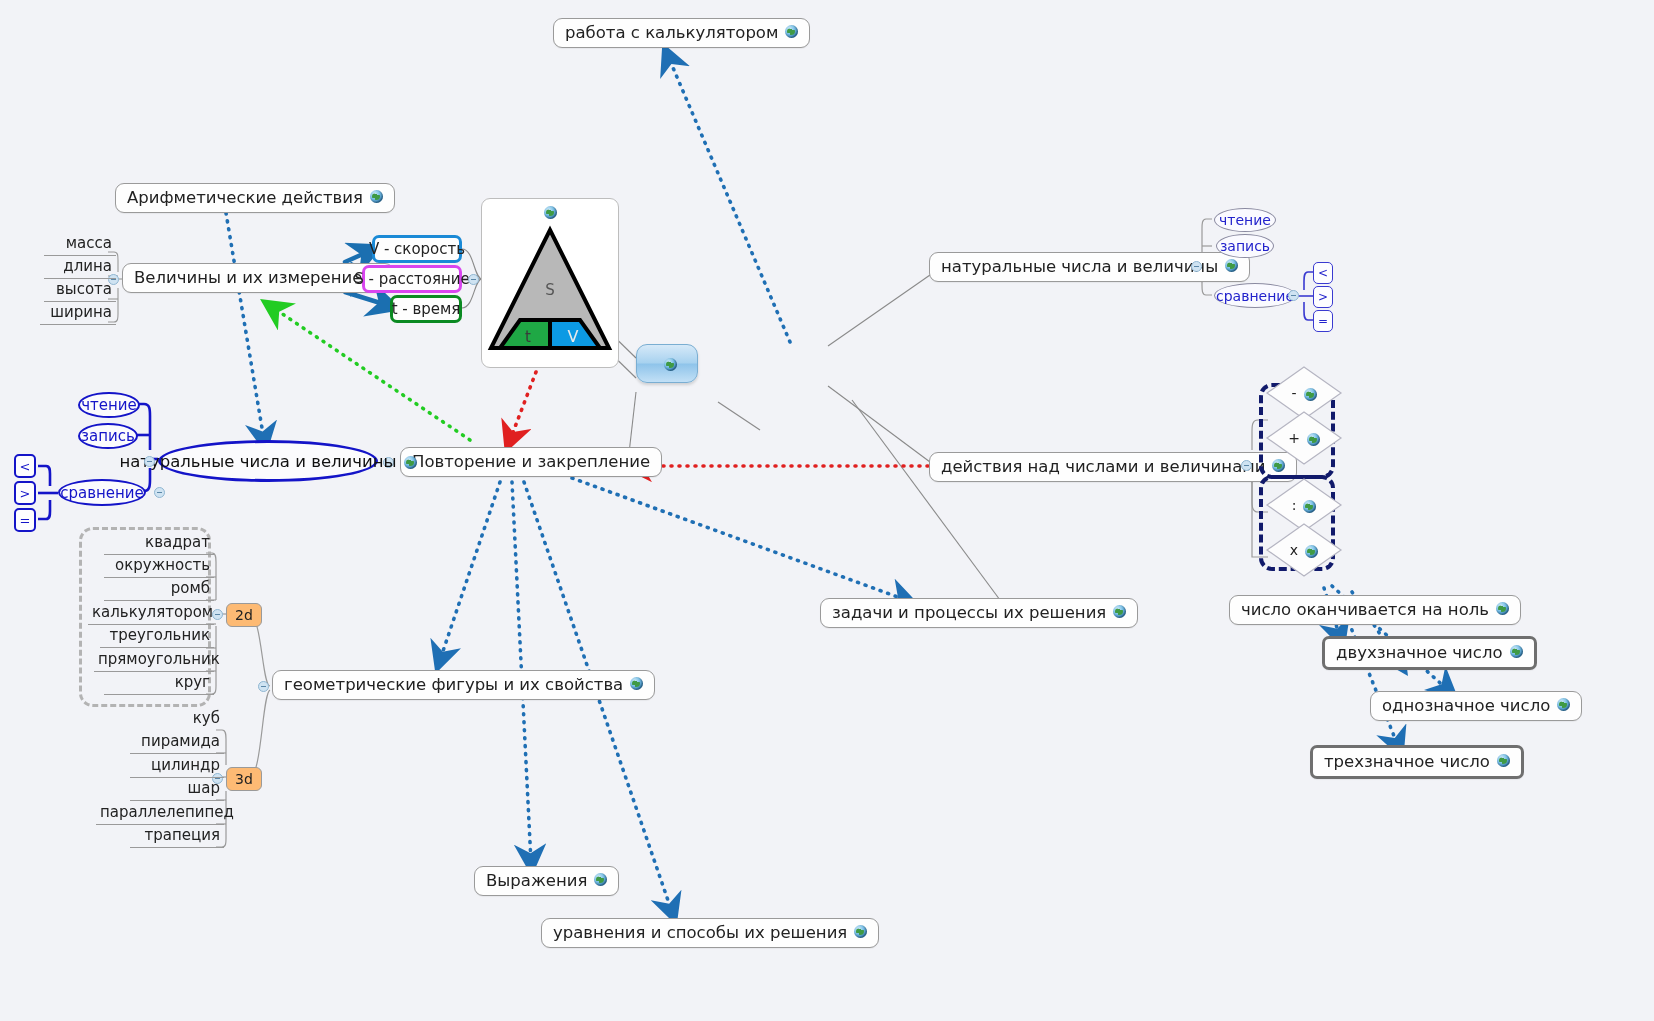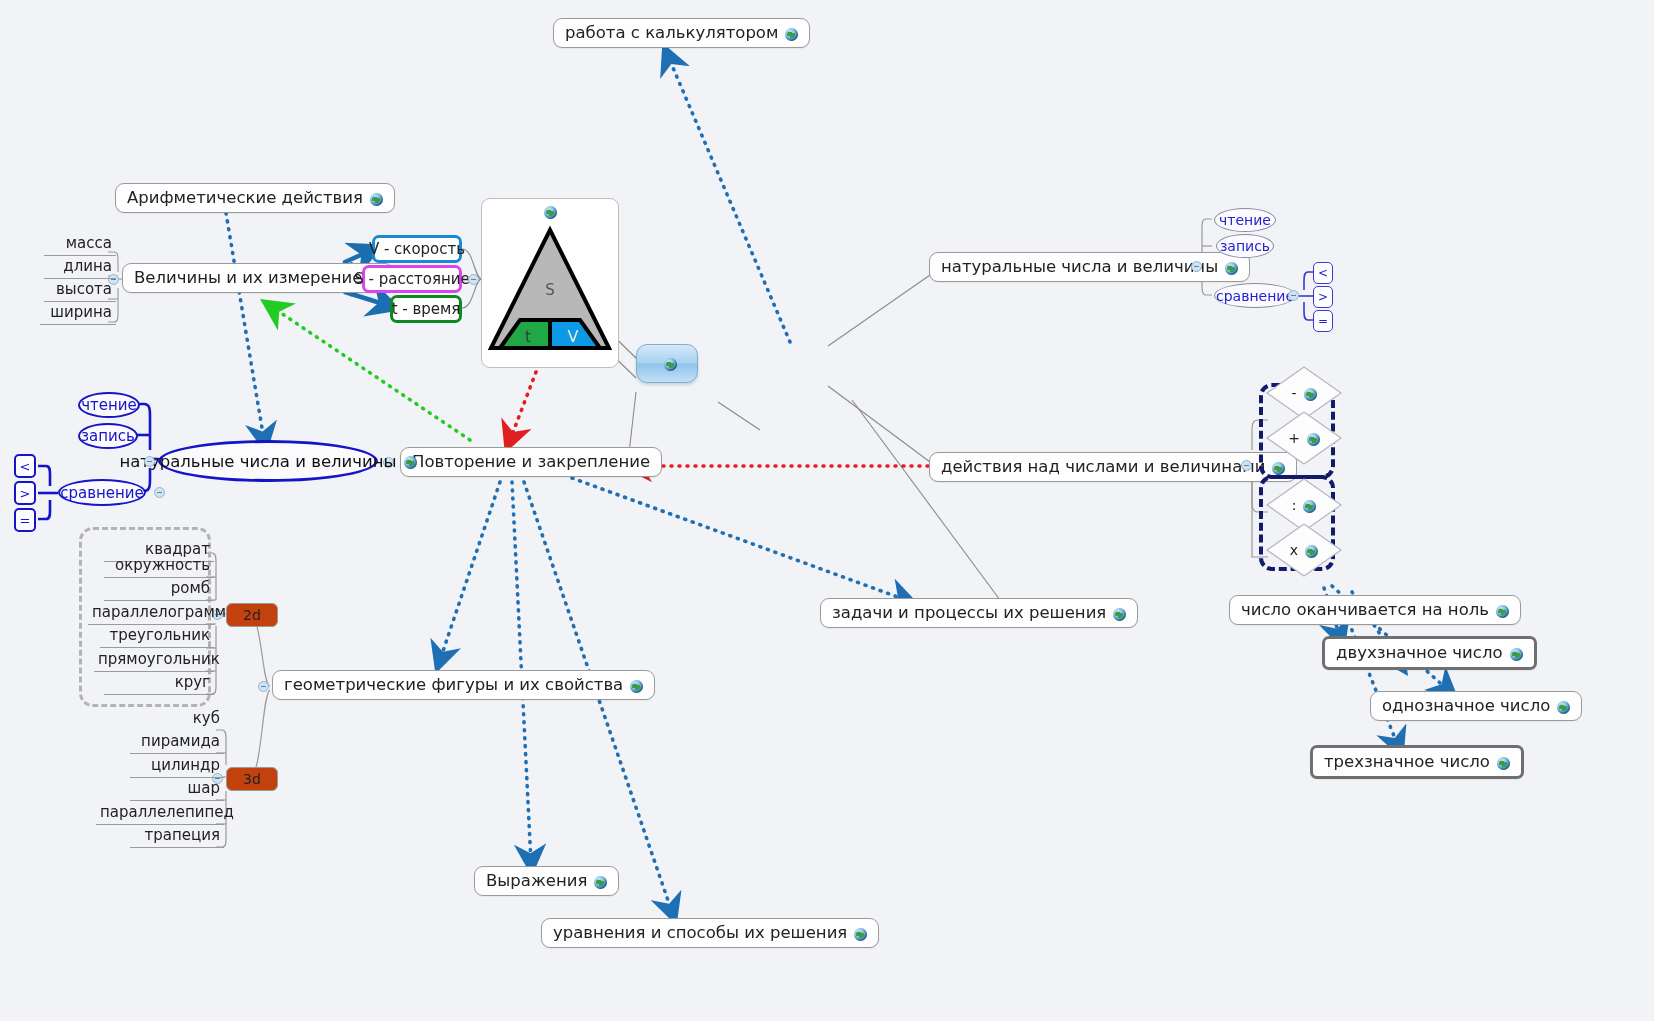--- a/index.html
+++ b/index.html
@@ -10,21 +10,21 @@
     overflow:hidden;
     position:relative;
   }
   #canvas{position:absolute;left:0;top:0;width:1654px;height:1021px;}
   svg.links{position:absolute;left:0;top:0;width:1654px;height:1021px;pointer-events:none;}
 
   
   .node{
     position:absolute;
     box-sizing:border-box;
-    display:flex;align-items:center;justify-content:center;
+    display:flex;align-items:flex-start;justify-content:center;
     white-space:nowrap;
     background:#fefefe;
     color:#222;
     border:1px solid #9a9a9a;
     border-radius:9px;
     padding:5px 11px;
     font-size:16.5px;
     line-height:1.1;
     box-shadow:0 1px 1px rgba(0,0,0,.05);
   }
@@ -65,22 +65,22 @@
     padding:1px 4px 3px 4px;
     border-bottom:1px solid #9a9a9a;
     text-align:right;
   }
   .leaf.noline{border-bottom:none;}
 
   
   .tag{
     position:absolute;
     font-size:14px;color:#222;
-    background:#c2410c;border:1px solid #9a9a9a;border-radius:6px;
-    padding:3px 16px;white-space:nowrap;
+    background:#fdba74;border:1px solid #9a9a9a;border-radius:6px;
+    padding:3px 8px;white-space:nowrap;
   }
 
   
   .oval{
     position:absolute;
     display:flex;align-items:center;justify-content:center;
     border:2px solid #1414c8;
     border-radius:50%;
     color:#1414c8;
     background:#fbfbfd;
@@ -444,24 +444,24 @@
     <span class="txt">геометрические фигуры и их свойства</span>
     <span class="globe"></span>
   </div>
   <div class="handle" style="left:258px;top:681px;"></div>
 
   <div class="frame" style="left:79px;top:527px;width:132px;height:180px;"></div>
 
   <div class="tag" style="left:226px;top:603px;">2d</div>
   <div class="handle" style="left:212px;top:609px;"></div>
 
-  <div class="leaf" style="left:104px;top:532px;width:102px;margin-top:7px;">квадрат</div>
+  <div class="leaf" style="left:104px;top:532px;width:102px;">квадрат</div>
   <div class="leaf" style="left:104px;top:555px;width:102px;">окружность</div>
   <div class="leaf" style="left:104px;top:578px;width:102px;">ромб</div>
-  <div class="leaf" style="left:88px;top:602px;width:118px;">параллелограмм</div>
+  <div class="leaf" style="left:88px;top:602px;width:118px;">калькулятором</div>
   <div class="leaf" style="left:100px;top:625px;width:106px;">треугольник</div>
   <div class="leaf" style="left:94px;top:649px;width:112px;">прямоугольник</div>
   <div class="leaf" style="left:104px;top:672px;width:102px;">круг</div>
 
   <div class="tag" style="left:226px;top:767px;">3d</div>
   <div class="handle" style="left:212px;top:773px;"></div>
 
   <div class="leaf noline" style="left:130px;top:708px;width:86px;">куб</div>
   <div class="leaf" style="left:130px;top:731px;width:86px;">пирамида</div>
   <div class="leaf" style="left:130px;top:755px;width:86px;">цилиндр</div>

